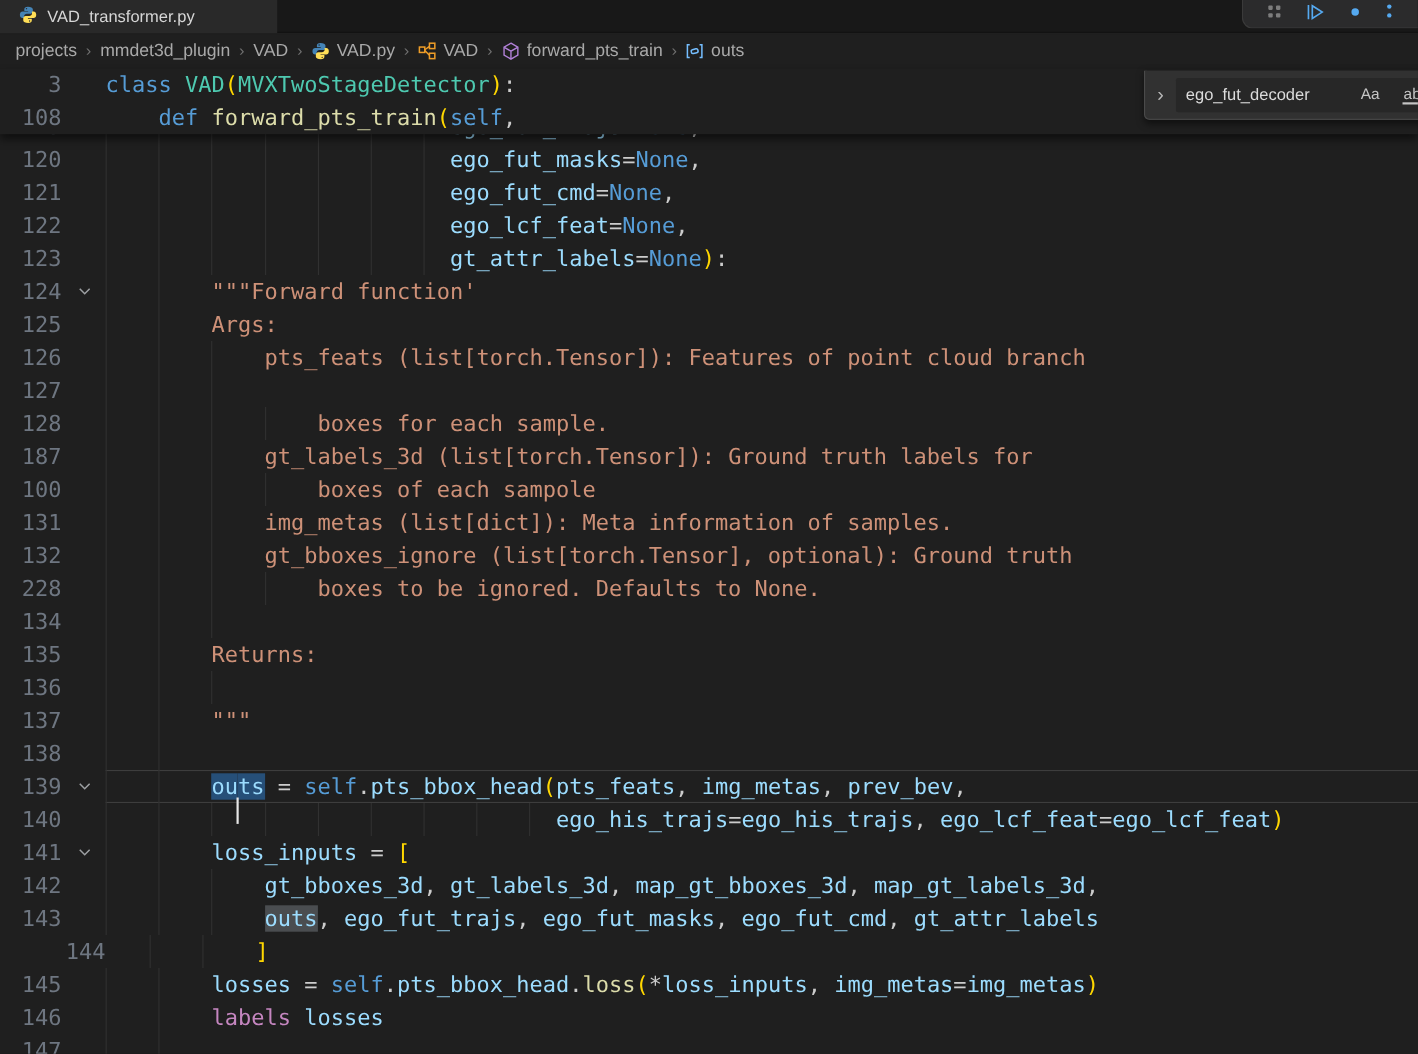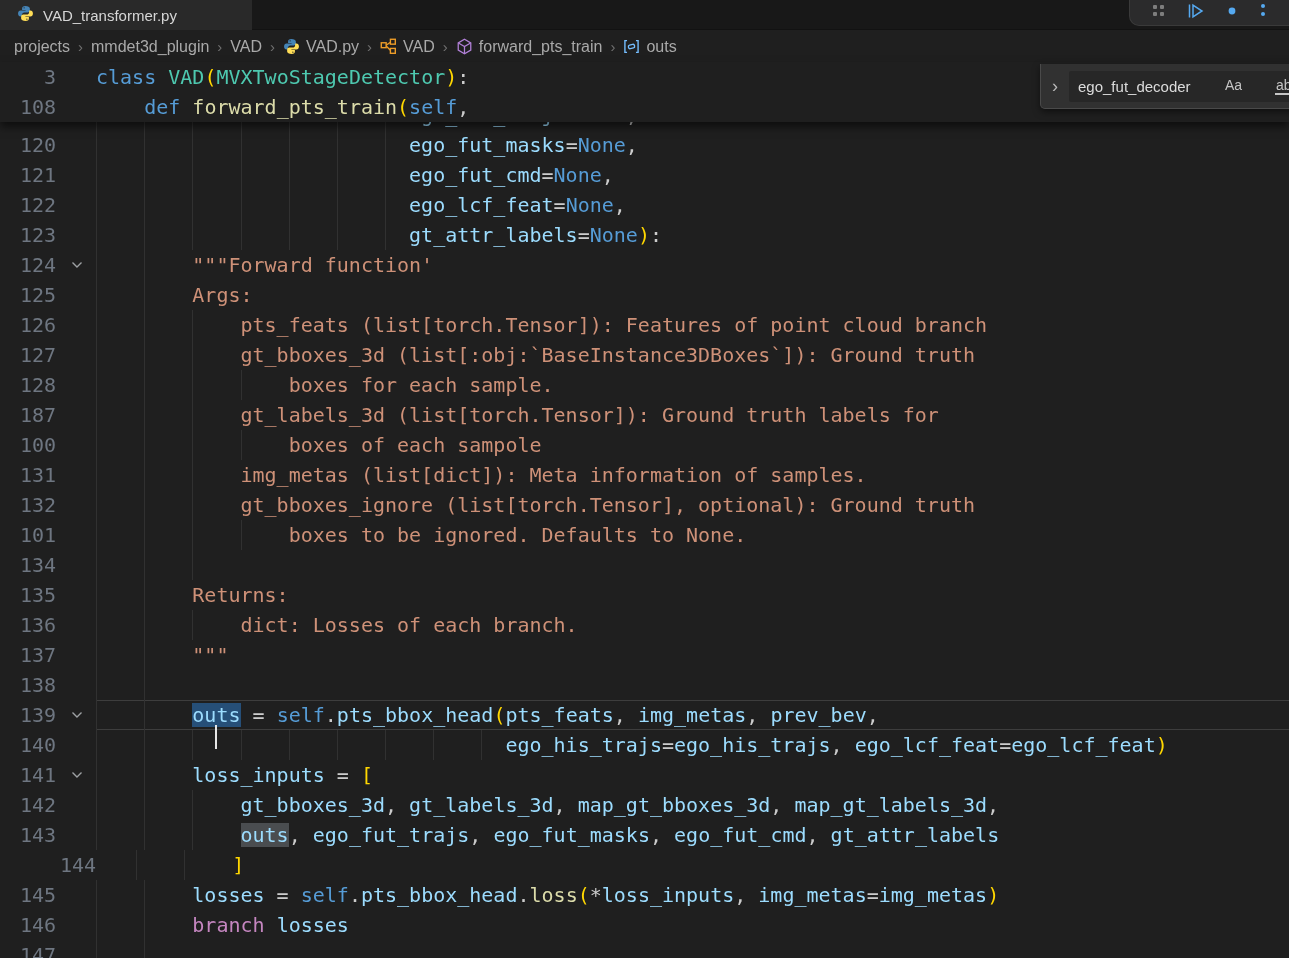--- a/index.html
+++ b/index.html
@@ -58,21 +58,21 @@
            background:#313131; border:1px solid #4a4a4a; border-top:none;
            border-bottom-left-radius:5px; z-index:8; box-shadow:0 3px 7px rgba(0,0,0,.5);
            display:flex; align-items:center; }
   .find-toggle { width:28px; text-align:center; color:#b8b8b8; font-size:18px; cursor:pointer; }
   .find-input { position:relative; height:31px; width:376px; background:#272727;
                 border-radius:2px; }
   .find-input input { background:transparent; border:none; outline:none; color:#dcdcdc;
                       font-size:15px; font-family:"Liberation Sans", sans-serif;
                       padding:0 9px; height:100%; width:160px; }
   .find-opt { position:absolute; top:6px; color:#c5c5c5; font-size:14px; cursor:pointer; }
-  .opt-aa { left:156px; }
+  .opt-aa { left:168px; }
   .opt-ab { left:206px; border-bottom:2px solid #c5c5c5; padding:0 1px 0px 1px; }
 </style>
 </head>
 <body>
 
 <div class="tabbar">
   <div class="tab">
     <span id="tab-icon"><svg width="17" height="17" viewBox="0 0 16 16">
           <path fill="#4584B6" d="M7.9 1C5.6 1 4.8 2 4.8 3.2v1.5h3.3v.5H3.3C2 5.2 1 6.2 1 8c0 1.8 1 2.8 2.3 2.8h1.3V9.2C4.6 8 5.7 7 6.9 7h3.2c1.1 0 2-.9 2-2V3.2C12.1 2 10.3 1 7.9 1zm-1.2 1.1a.6.6 0 110 1.2.6.6 0 010-1.2z"></path>
           <path fill="#FFDE57" d="M8.1 15c2.3 0 3.1-1 3.1-2.2v-1.5H7.9v-.5h4.8c1.3 0 2.3-1 2.3-2.8 0-1.8-1-2.8-2.3-2.8h-1.3v1.6c0 1.2-1.1 2.2-2.3 2.2H5.9c-1.1 0-2 .9-2 2v1.8C3.9 14 5.7 15 8.1 15zm1.2-1.1a.6.6 0 110-1.2.6.6 0 010 1.2z"></path>
@@ -181,44 +181,44 @@
       <div class="row" style="top: 38px;"><div class="guide" style="left: 96px;"></div><div class="guide" style="left: 144.18px;"></div><div class="guide" style="left: 192.36px;"></div><div class="guide" style="left: 240.54px;"></div><div class="guide" style="left: 288.72px;"></div><div class="guide" style="left: 336.9px;"></div><div class="guide" style="left: 385.08px;"></div><span class="ln">119</span><span class="code"><span class="w">                          </span><span class="v">ego_fut_trajs</span><span class="w">=</span><span class="k">None</span><span class="w">,</span></span></div>
       <div class="row" style="top: 68px;"><div class="guide" style="left: 96px;"></div><div class="guide" style="left: 144.18px;"></div><div class="guide" style="left: 192.36px;"></div><div class="guide" style="left: 240.54px;"></div><div class="guide" style="left: 288.72px;"></div><div class="guide" style="left: 336.9px;"></div><div class="guide" style="left: 385.08px;"></div><span class="ln">120</span><span class="code"><span class="w">                          </span><span class="v">ego_fut_masks</span><span class="w">=</span><span class="k">None</span><span class="w">,</span></span></div>
       <div class="row" style="top: 98px;"><div class="guide" style="left: 96px;"></div><div class="guide" style="left: 144.18px;"></div><div class="guide" style="left: 192.36px;"></div><div class="guide" style="left: 240.54px;"></div><div class="guide" style="left: 288.72px;"></div><div class="guide" style="left: 336.9px;"></div><div class="guide" style="left: 385.08px;"></div><span class="ln">121</span><span class="code"><span class="w">                          </span><span class="v">ego_fut_cmd</span><span class="w">=</span><span class="k">None</span><span class="w">,</span></span></div>
       <div class="row" style="top: 128px;"><div class="guide" style="left: 96px;"></div><div class="guide" style="left: 144.18px;"></div><div class="guide" style="left: 192.36px;"></div><div class="guide" style="left: 240.54px;"></div><div class="guide" style="left: 288.72px;"></div><div class="guide" style="left: 336.9px;"></div><div class="guide" style="left: 385.08px;"></div><span class="ln">122</span><span class="code"><span class="w">                          </span><span class="v">ego_lcf_feat</span><span class="w">=</span><span class="k">None</span><span class="w">,</span></span></div>
       <div class="row" style="top: 158px;"><div class="guide" style="left: 96px;"></div><div class="guide" style="left: 144.18px;"></div><div class="guide" style="left: 192.36px;"></div><div class="guide" style="left: 240.54px;"></div><div class="guide" style="left: 288.72px;"></div><div class="guide" style="left: 336.9px;"></div><div class="guide" style="left: 385.08px;"></div><span class="ln">123</span><span class="code"><span class="w">                          </span><span class="v">gt_attr_labels</span><span class="w">=</span><span class="k">None</span><span class="g">)</span><span class="w">:</span></span></div>
       <div class="row" style="top: 188px;"><div class="guide" style="left: 96px;"></div><div class="guide" style="left: 144.18px;"></div><span class="ln">124</span><span class="fold"><svg width="16" height="16" viewBox="0 0 16 16">
             <path d="M3.5 5.5L8 10l4.5-4.5" fill="none" stroke="#9da0a3" stroke-width="1.4"></path>
           </svg></span><span class="code"><span class="w">        </span><span class="s">"""Forward function'</span></span></div>
       <div class="row" style="top: 218px;"><div class="guide" style="left: 96px;"></div><div class="guide" style="left: 144.18px;"></div><span class="ln">125</span><span class="code"><span class="w">        </span><span class="s">Args:</span></span></div>
       <div class="row" style="top: 248px;"><div class="guide" style="left: 96px;"></div><div class="guide" style="left: 144.18px;"></div><div class="guide" style="left: 192.36px;"></div><span class="ln">126</span><span class="code"><span class="w">            </span><span class="s">pts_feats (list[torch.Tensor]): Features of point cloud branch</span></span></div>
-      <div class="row" style="top: 278px;"><div class="guide" style="left: 96px;"></div><div class="guide" style="left: 144.18px;"></div><div class="guide" style="left: 192.36px;"></div><span class="ln">127</span><span class="code"><span class="w">            </span><span class="s">gt_bboxes_3d (list[:obj:`BaseInstance3DBoxes`]): Ground truth</span></span></div>
+      <div class="row" style="top: 278px;"><div class="guide" style="left: 96px;"></div><div class="guide" style="left: 144.18px;"></div><div class="guide" style="left: 192.36px;"></div><span class="ln">127</span></div>
       <div class="row" style="top: 308px;"><div class="guide" style="left: 96px;"></div><div class="guide" style="left: 144.18px;"></div><div class="guide" style="left: 192.36px;"></div><div class="guide" style="left: 240.54px;"></div><span class="ln">128</span><span class="code"><span class="w">                </span><span class="s">boxes for each sample.</span></span></div>
       <div class="row" style="top: 338px;"><div class="guide" style="left: 96px;"></div><div class="guide" style="left: 144.18px;"></div><div class="guide" style="left: 192.36px;"></div><span class="ln">187</span><span class="code"><span class="w">            </span><span class="s">gt_labels_3d (list[torch.Tensor]): Ground truth labels for</span></span></div>
       <div class="row" style="top: 368px;"><div class="guide" style="left: 96px;"></div><div class="guide" style="left: 144.18px;"></div><div class="guide" style="left: 192.36px;"></div><div class="guide" style="left: 240.54px;"></div><span class="ln">100</span><span class="code"><span class="w">                </span><span class="s">boxes of each sampole</span></span></div>
       <div class="row" style="top: 398px;"><div class="guide" style="left: 96px;"></div><div class="guide" style="left: 144.18px;"></div><div class="guide" style="left: 192.36px;"></div><span class="ln">131</span><span class="code"><span class="w">            </span><span class="s">img_metas (list[dict]): Meta information of samples.</span></span></div>
       <div class="row" style="top: 428px;"><div class="guide" style="left: 96px;"></div><div class="guide" style="left: 144.18px;"></div><div class="guide" style="left: 192.36px;"></div><span class="ln">132</span><span class="code"><span class="w">            </span><span class="s">gt_bboxes_ignore (list[torch.Tensor], optional): Ground truth</span></span></div>
-      <div class="row" style="top: 458px;"><div class="guide" style="left: 96px;"></div><div class="guide" style="left: 144.18px;"></div><div class="guide" style="left: 192.36px;"></div><div class="guide" style="left: 240.54px;"></div><span class="ln">101</span><span class="code"><span class="w">                </span><span class="s">boxes to be ignored. Defaults to None.</span></span></div>
+      <div class="row" style="top: 458px;"><div class="guide" style="left: 96px;"></div><div class="guide" style="left: 144.18px;"></div><div class="guide" style="left: 192.36px;"></div><div class="guide" style="left: 240.54px;"></div><span class="ln">228</span><span class="code"><span class="w">                </span><span class="s">boxes to be ignored. Defaults to None.</span></span></div>
       <div class="row" style="top: 488px;"><div class="guide" style="left: 96px;"></div><div class="guide" style="left: 144.18px;"></div><div class="guide" style="left: 192.36px;"></div><span class="ln">134</span><span class="code"><span class="w">            </span></span></div>
       <div class="row" style="top: 518px;"><div class="guide" style="left: 96px;"></div><div class="guide" style="left: 144.18px;"></div><span class="ln">135</span><span class="code"><span class="w">        </span><span class="s">Returns:</span></span></div>
-      <div class="row" style="top: 548px;"><div class="guide" style="left: 96px;"></div><div class="guide" style="left: 144.18px;"></div><div class="guide" style="left: 192.36px;"></div><span class="ln">136</span><span class="code"><span class="w">            </span><span class="s">dict: Losses of each branch.</span></span></div>
+      <div class="row" style="top: 548px;"><div class="guide" style="left: 96px;"></div><div class="guide" style="left: 144.18px;"></div><div class="guide" style="left: 192.36px;"></div><span class="ln">136</span><span class="code"><span class="w">            </span></span></div>
       <div class="row" style="top: 578px;"><div class="guide" style="left: 96px;"></div><div class="guide" style="left: 144.18px;"></div><span class="ln">137</span><span class="code"><span class="w">        </span><span class="s">"""</span></span></div>
       <div class="row" style="top: 608px;"><div class="guide" style="left: 96px;"></div><div class="guide" style="left: 144.18px;"></div><span class="ln">138</span><span class="code"></span></div>
       <div class="row" style="top: 638px;"><div class="clb"></div><div class="guide" style="left: 96px;"></div><div class="guide" style="left: 144.18px;"></div><span class="ln">139</span><span class="fold"><svg width="16" height="16" viewBox="0 0 16 16">
             <path d="M3.5 5.5L8 10l4.5-4.5" fill="none" stroke="#9da0a3" stroke-width="1.4"></path>
           </svg></span><span class="code"><span class="w">        </span><span class="v sel">ou</span><span class="cur"></span><span class="v sel">ts</span><span class="w"> = </span><span class="k">self</span><span class="w">.</span><span class="v">pts_bbox_head</span><span class="g">(</span><span class="v">pts_feats</span><span class="w">, </span><span class="v">img_metas</span><span class="w">, </span><span class="v">prev_bev</span><span class="w">,</span></span></div>
       <div class="row" style="top: 668px;"><div class="guide" style="left: 96px;"></div><div class="guide" style="left: 144.18px;"></div><div class="guide" style="left: 192.36px;"></div><div class="guide" style="left: 240.54px;"></div><div class="guide" style="left: 288.72px;"></div><div class="guide" style="left: 336.9px;"></div><div class="guide" style="left: 385.08px;"></div><div class="guide" style="left: 433.26px;"></div><div class="guide" style="left: 481.44px;"></div><span class="ln">140</span><span class="code"><span class="w">                                  </span><span class="v">ego_his_trajs</span><span class="w">=</span><span class="v">ego_his_trajs</span><span class="w">, </span><span class="v">ego_lcf_feat</span><span class="w">=</span><span class="v">ego_lcf_feat</span><span class="g">)</span></span></div>
       <div class="row" style="top: 698px;"><div class="guide" style="left: 96px;"></div><div class="guide" style="left: 144.18px;"></div><span class="ln">141</span><span class="fold"><svg width="16" height="16" viewBox="0 0 16 16">
             <path d="M3.5 5.5L8 10l4.5-4.5" fill="none" stroke="#9da0a3" stroke-width="1.4"></path>
           </svg></span><span class="code"><span class="w">        </span><span class="v">loss_inputs</span><span class="w"> = </span><span class="g">[</span></span></div>
       <div class="row" style="top: 728px;"><div class="guide" style="left: 96px;"></div><div class="guide" style="left: 144.18px;"></div><div class="guide" style="left: 192.36px;"></div><span class="ln">142</span><span class="code"><span class="w">            </span><span class="v">gt_bboxes_3d</span><span class="w">, </span><span class="v">gt_labels_3d</span><span class="w">, </span><span class="v">map_gt_bboxes_3d</span><span class="w">, </span><span class="v">map_gt_labels_3d</span><span class="w">,</span></span></div>
       <div class="row" style="top: 758px;"><div class="guide" style="left: 96px;"></div><div class="guide" style="left: 144.18px;"></div><div class="guide" style="left: 192.36px;"></div><span class="ln">143</span><span class="code"><span class="w">            </span><span class="v hl">outs</span><span class="w">, </span><span class="v">ego_fut_trajs</span><span class="w">, </span><span class="v">ego_fut_masks</span><span class="w">, </span><span class="v">ego_fut_cmd</span><span class="w">, </span><span class="v">gt_attr_labels</span></span></div>
       <div class="row" style="top: 788px; margin-left: 40px;"><div class="guide" style="left: 96px;"></div><div class="guide" style="left: 144.18px;"></div><span class="ln">144</span><span class="code"><span class="w">        </span><span class="g">]</span></span></div>
       <div class="row" style="top: 818px;"><div class="guide" style="left: 96px;"></div><div class="guide" style="left: 144.18px;"></div><span class="ln">145</span><span class="code"><span class="w">        </span><span class="v">losses</span><span class="w"> = </span><span class="k">self</span><span class="w">.</span><span class="v">pts_bbox_head</span><span class="w">.</span><span class="f">loss</span><span class="g">(</span><span class="w">*</span><span class="v">loss_inputs</span><span class="w">, </span><span class="v">img_metas</span><span class="w">=</span><span class="v">img_metas</span><span class="g">)</span></span></div>
-      <div class="row" style="top: 848px;"><div class="guide" style="left: 96px;"></div><div class="guide" style="left: 144.18px;"></div><span class="ln">146</span><span class="code"><span class="w">        </span><span class="m">branch</span><span class="w"> </span><span class="v">losses</span></span></div>
+      <div class="row" style="top: 848px;"><div class="guide" style="left: 96px;"></div><div class="guide" style="left: 144.18px;"></div><span class="ln">146</span><span class="code"><span class="w">        </span><span class="m">labels</span><span class="w"> </span><span class="v">losses</span></span></div>
       <div class="row" style="top: 878px;"><div class="guide" style="left: 96px;"></div><div class="guide" style="left: 144.18px;"></div><span class="ln">147</span><span class="code"></span></div>
     </div>
 
   <div class="sticky" id="sticky">
       <div class="row" style="top: 0px;"><span class="ln">3</span><span class="code"><span class="k">class</span><span class="w"> </span><span class="c">VAD</span><span class="g">(</span><span class="c">MVXTwoStageDetector</span><span class="g">)</span><span class="w">:</span></span></div>
       <div class="row" style="top: 30px;"><span class="ln">108</span><span class="code"><span class="w">    </span><span class="k">def</span><span class="w"> </span><span class="f">forward_pts_train</span><span class="g">(</span><span class="k">self</span><span class="w">,</span></span></div>
     </div>
 
   <div class="findw">
     <div class="find-toggle">›</div>

